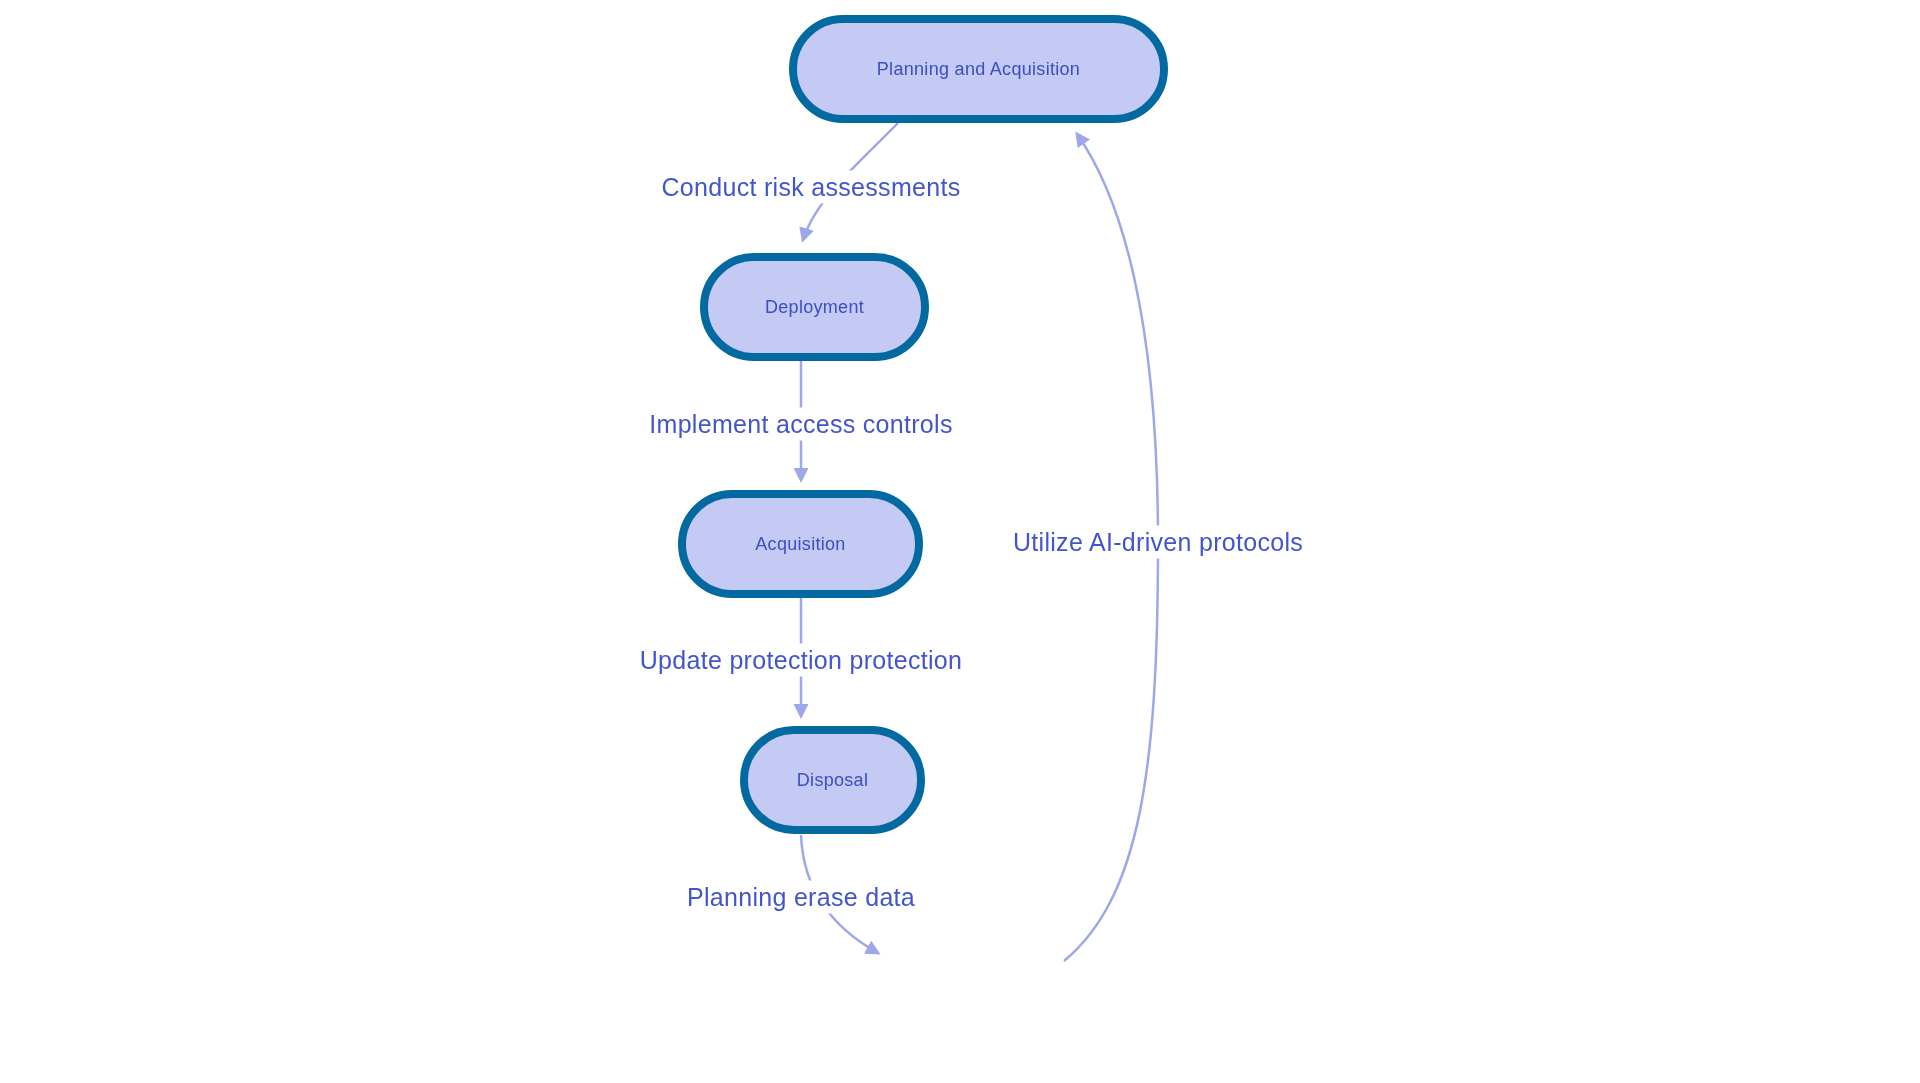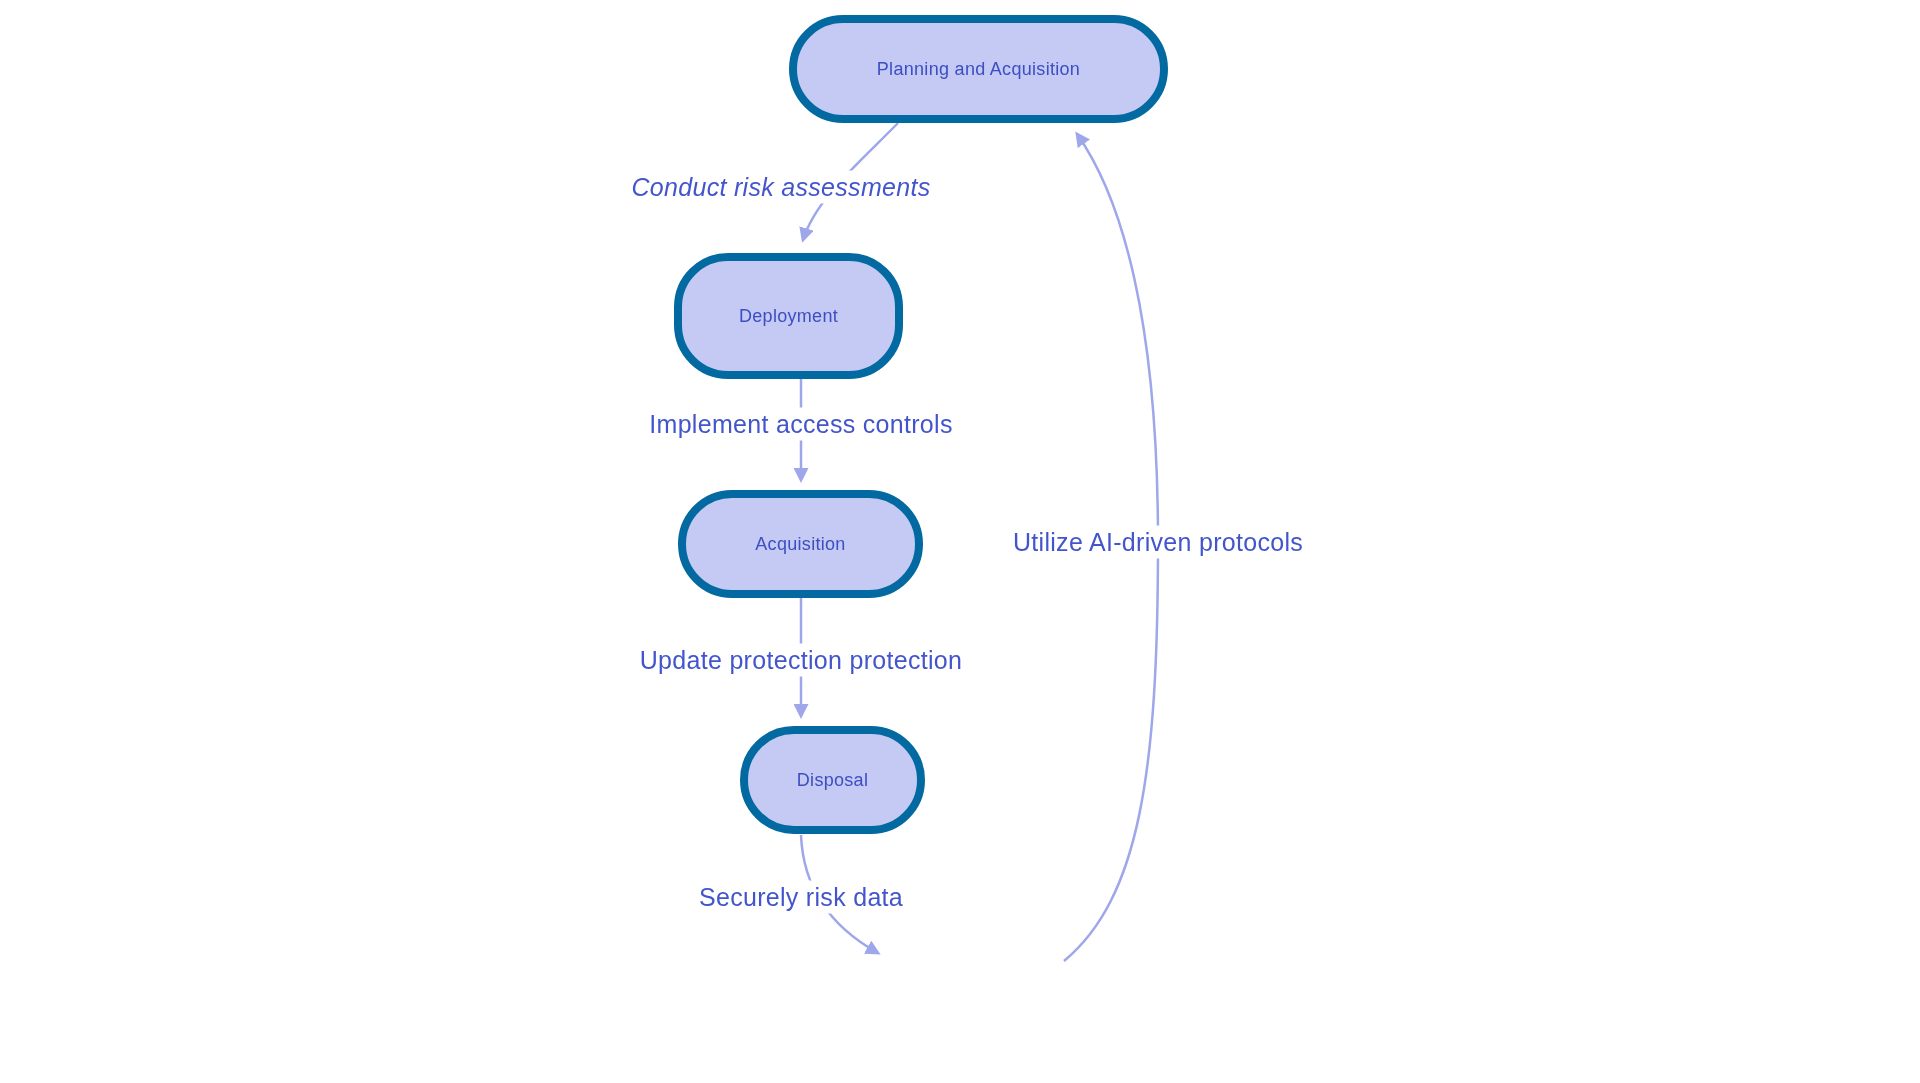--- a/index.html
+++ b/index.html
@@ -75,36 +75,36 @@
 
     <path class="edge" d="M 801 835 C 803 884, 826 924, 878 953" marker-end="url(#arrowhead)"></path>
 
     <path class="edge" d="M 1064 961 C 1140 898, 1158 770, 1158 542 C 1158 320, 1122 198, 1077 134" marker-end="url(#arrowhead)"></path>
   </svg>
 
   <div class="node" style="left:789px; top:15px; width:379px; height:108px;">
     <span>Planning and Acquisition</span>
   </div>
 
-  <div class="node" style="left:674px; top:253px; width:229px; height:126px;">
+  <div class="node" style="left:700px; top:253px; width:229px; height:108px;">
     <span>Deployment</span>
   </div>
 
   <div class="node" style="left:678px; top:490px; width:245px; height:108px;">
     <span>Acquisition</span>
   </div>
 
   <div class="node" style="left:740px; top:726px; width:185px; height:108px;">
     <span>Disposal</span>
   </div>
 
 
-  <div class="edge-label" style="left:781px; top:187px;font-style:italic;">Conduct risk assessments</div>
+  <div class="edge-label" style="left:811px; top:187px;">Conduct risk assessments</div>
 
   <div class="edge-label" style="left:801px; top:424px;">Implement access controls</div>
 
   <div class="edge-label" style="left:801px; top:660px;">Update protection protection</div>
 
-  <div class="edge-label" style="left:801px; top:897px;">Securely risk data</div>
+  <div class="edge-label" style="left:801px; top:897px;">Planning erase data</div>
 
   <div class="edge-label" style="left:1158px; top:542px;">Utilize AI-driven protocols</div>
 
 </div>
 
 </body></html>

